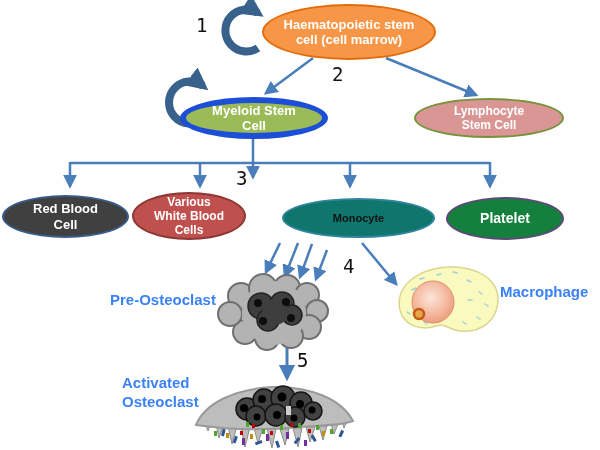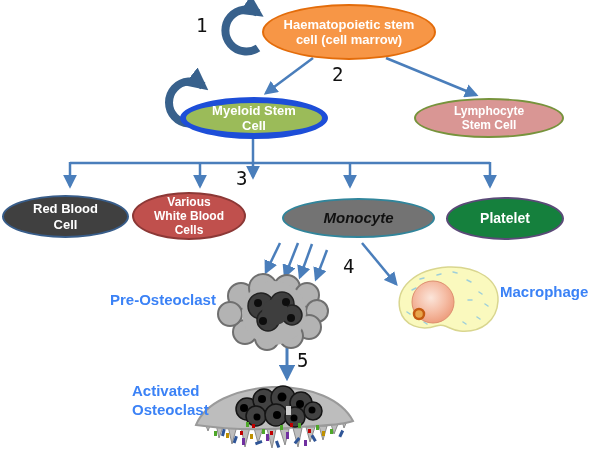--- a/index.html
+++ b/index.html
@@ -12,31 +12,31 @@
   .el-hsc{left:262px;top:4px;width:174px;height:56px;background:#F79646;border:2px solid #E36C0A;
           color:#fff;font-size:13px;padding:0 14px;}
   .el-myeloid{left:180px;top:97px;width:148px;height:42px;background:#9BBB59;border:6px solid #1d4ed8;
           color:#fff;font-size:13px;padding:0 24px;}
   .el-lymph{left:414px;top:98px;width:150px;height:40px;background:#D99694;border:2px solid #77933C;
           color:#fff;font-size:12px;padding:0 24px;}
   .el-rbc{left:2px;top:195px;width:127px;height:43px;background:#404040;border:2px solid #385D8A;
           color:#fff;font-size:13px;padding:0 24px;}
   .el-wbc{left:132px;top:192px;width:114px;height:48px;background:#C0504D;border:2px solid #8C3836;
           color:#fff;font-size:12px;padding:0 20px;}
-  .el-mono{left:282px;top:198px;width:153px;height:40px;background:#737373;border:2px solid #31859B;
-          color:#111;font-size:15px;font-style:italic;}
+  .el-mono{left:282px;top:198px;width:153px;height:40px;background:#0f766e;border:2px solid #31859B;
+          color:#111;font-size:11px;}
   .el-plat{left:446px;top:197px;width:118px;height:43px;background:#15803d;border:2px solid #5B4A78;
           color:#fff;font-size:14px;}
   .stepnum{position:absolute;z-index:3;font-family:"DejaVu Sans Mono",monospace;font-size:19px;
            color:#111;}
   .n1{left:196px;top:14px;} .n2{left:332px;top:63px;} .n3{left:236px;top:167px;}
   .n4{left:343px;top:255px;} .n5{left:297px;top:349px;}
   .freelabel{position:absolute;z-index:3;font-weight:bold;font-size:15px;color:#3b82f6;line-height:1.25;}
   .lab-pre{left:110px;top:291px;} .lab-mac{left:500px;top:283px;}
-  .lab-act{left:132px;top:374px;width:102px;margin-top:8px;}
+  .lab-act{left:122px;top:374px;width:102px;}
 </style>
 </head>
 <body>
 
 <div id="stage">
 
   <svg id="diagram-svg" width="600" height="450" viewBox="0 0 600 450">
     <defs>
       <marker id="m1" viewBox="0 0 10 10" refX="8" refY="5" markerWidth="5.5" markerHeight="5.5" orient="auto-start-reverse">
         <path d="M0,0 L10,5 L0,10 z" fill="#4A7EBB"></path>

